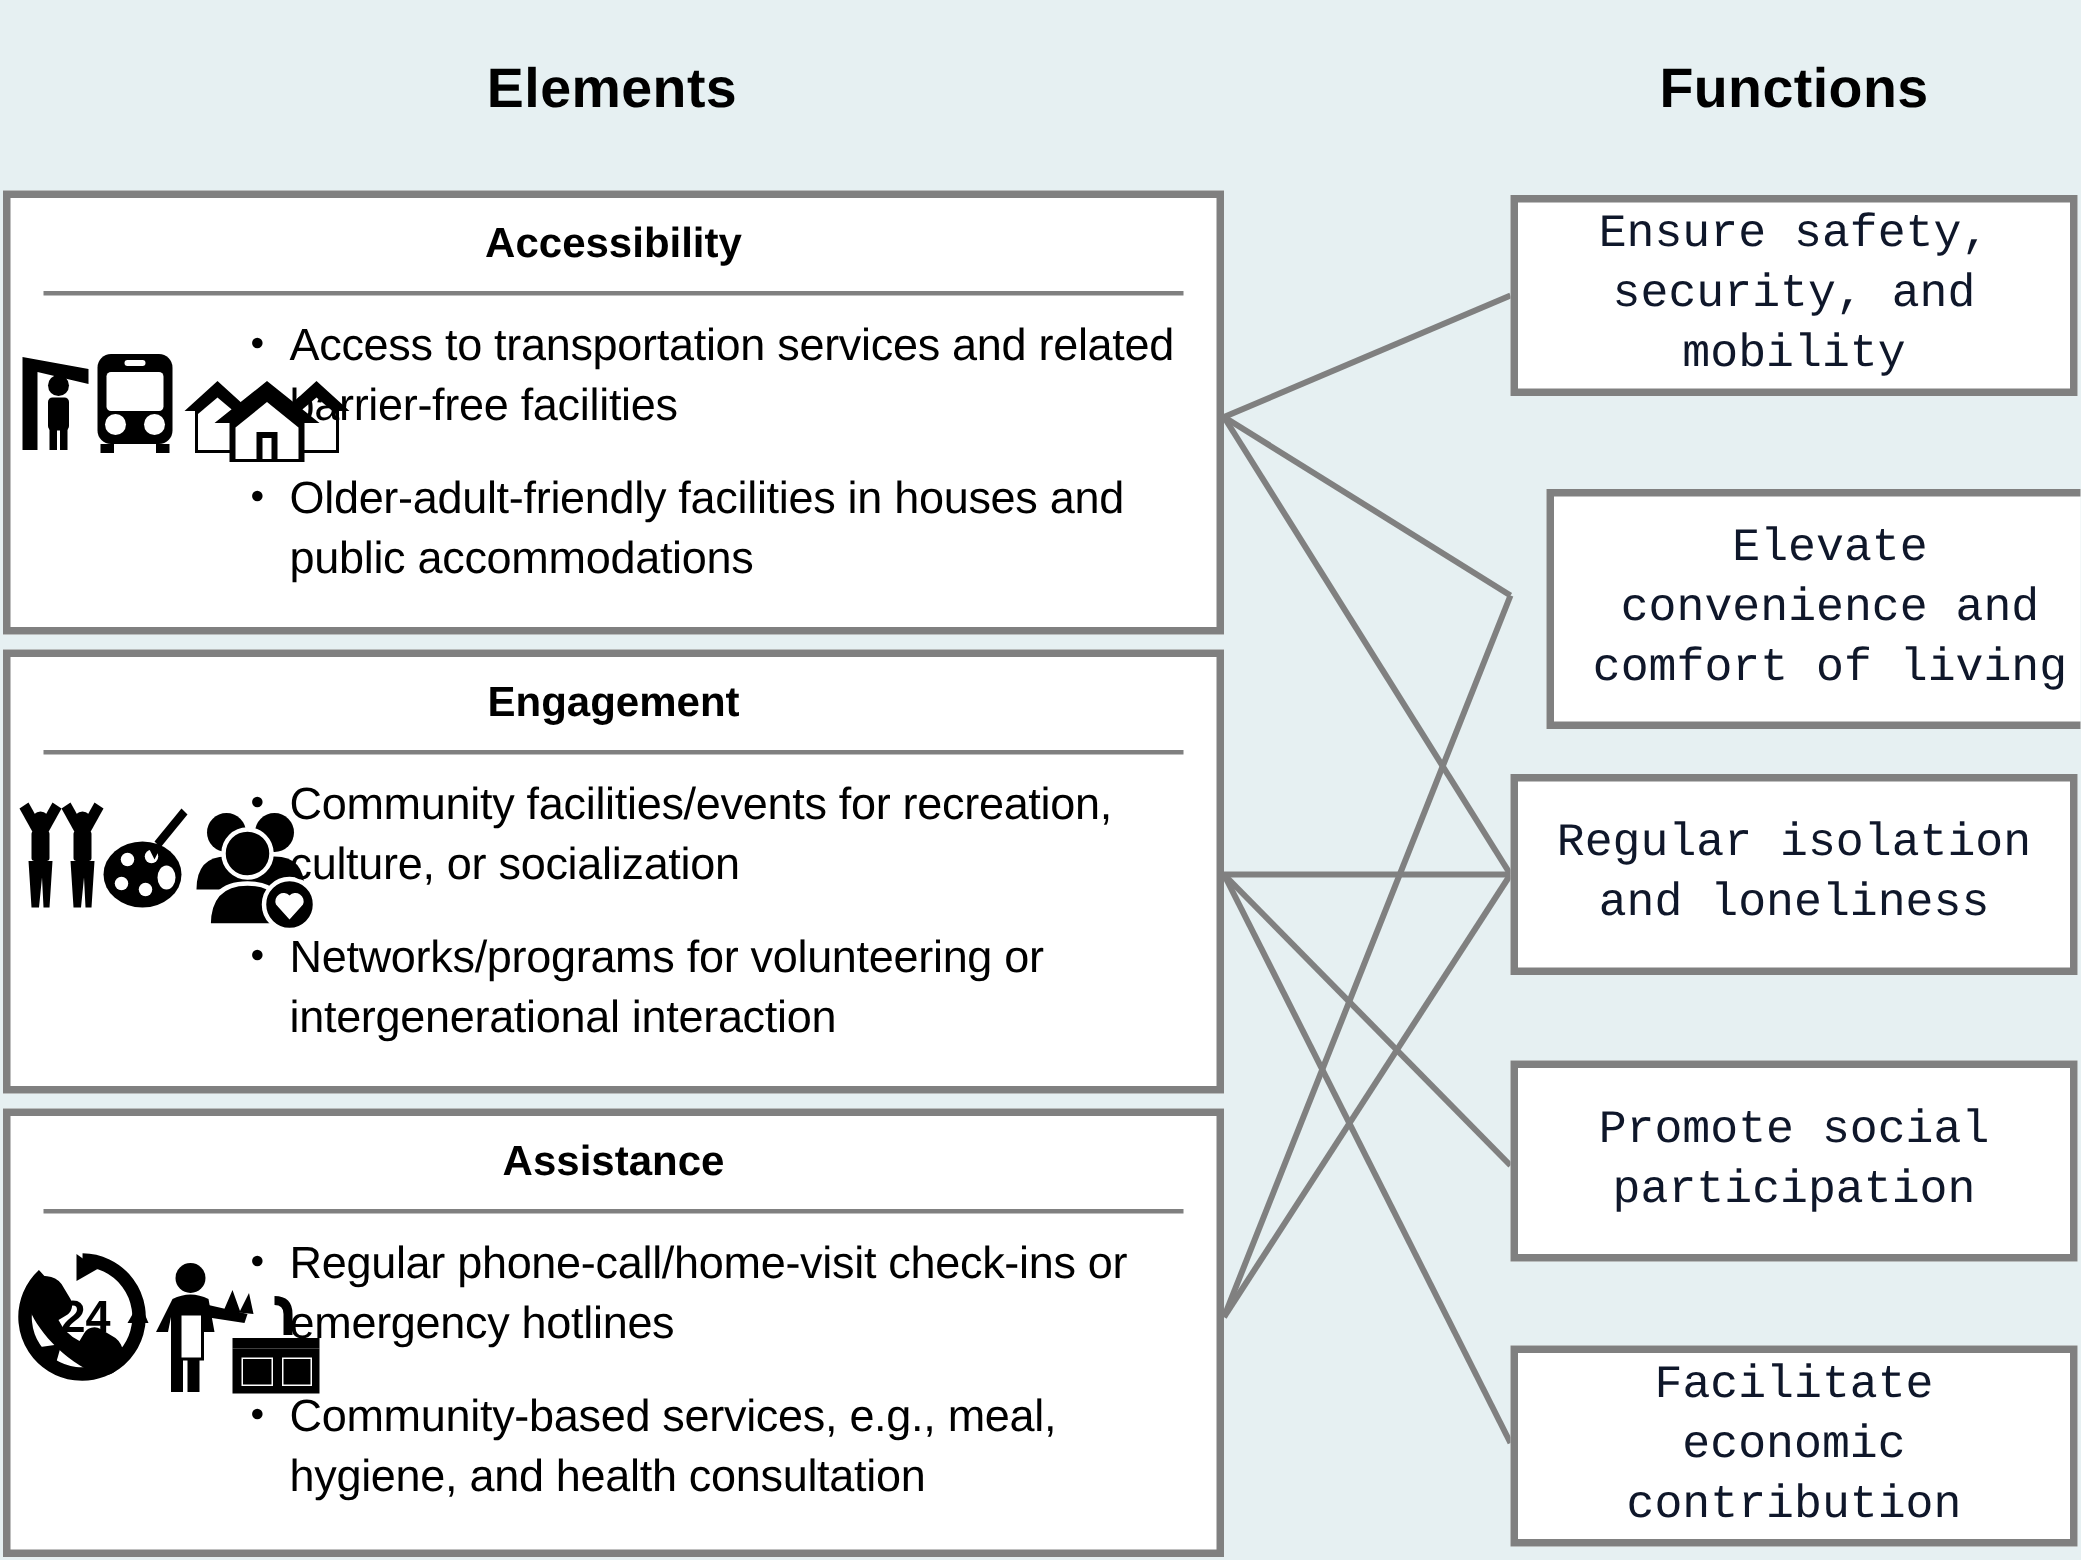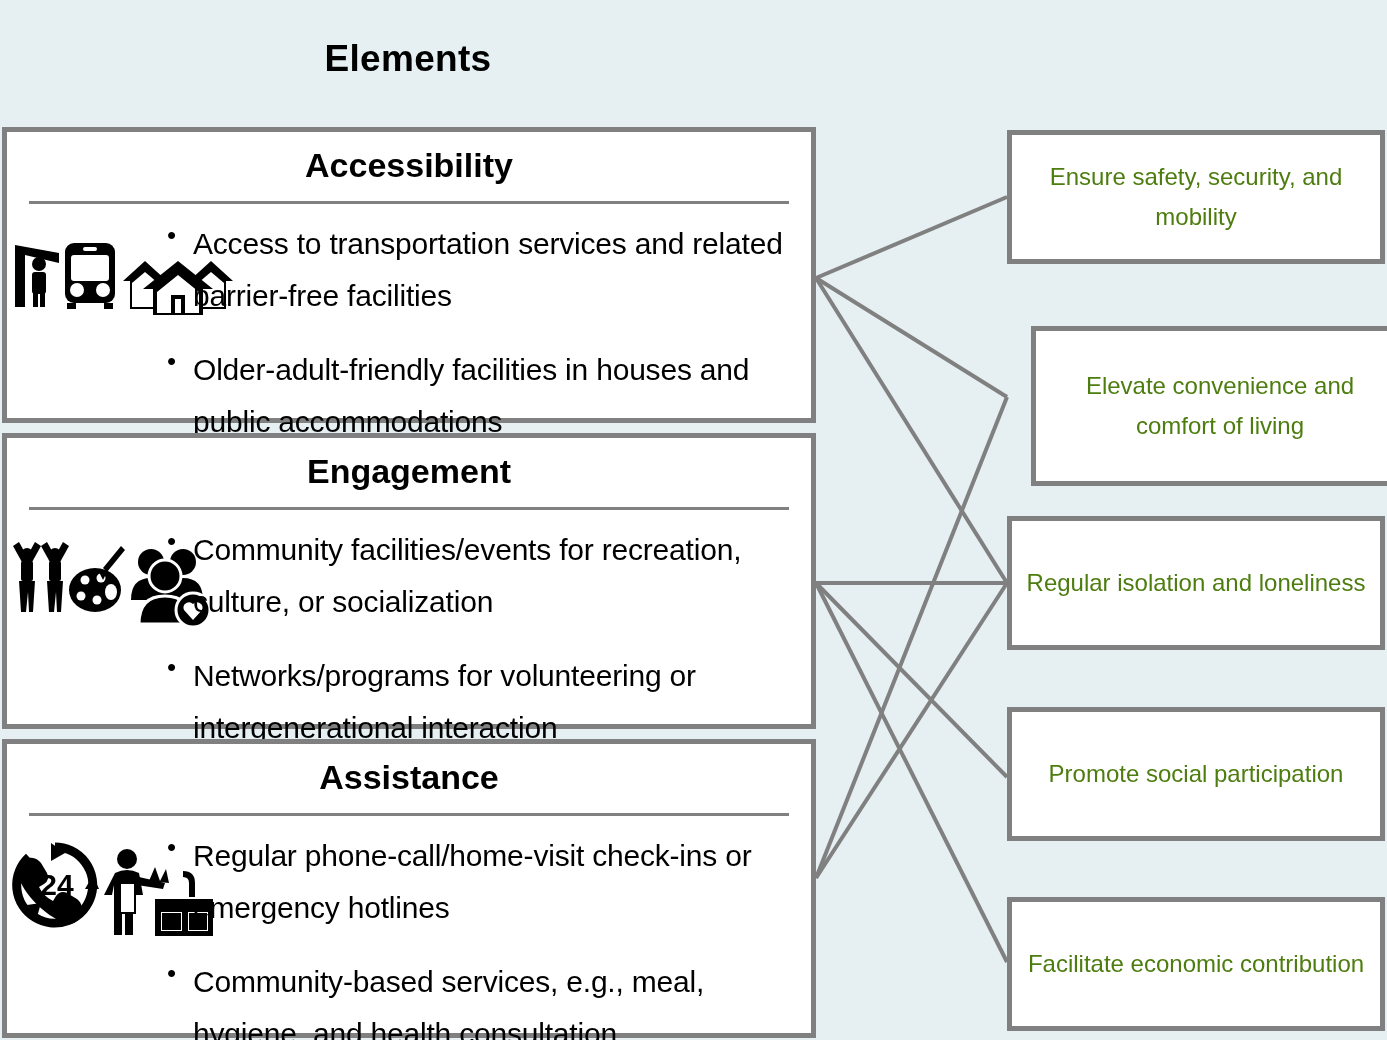--- a/index.html
+++ b/index.html
@@ -55,21 +55,21 @@
     border: 5px solid #808080;
     box-sizing: border-box;
   }
   #card-accessibility { top: 127px;  height: 296px; }
   #card-engagement    { top: 433px;  height: 296px; }
   #card-assistance    { top: 739px;  height: 299px; }
 
   .card-title {
     text-align: center;
     font-weight: bold;
-    font-size: 34px;
+    font-size: 28px;
     color: #000;
     font-family: "Liberation Sans", sans-serif;
     font-stretch: condensed;
     margin-top: 14px;
     letter-spacing: 0px;
   }
   .card-divider {
     height: 3px;
     background: #808080;
     margin: 16px 22px 0 22px;
@@ -112,21 +112,21 @@
   .bullet-item:last-child { margin-bottom: 0; }
   .bullet-dot {
     flex: 0 0 26px;
     font-size: 26px;
     line-height: 34px;
     color: #000;
     text-align: left;
   }
   .bullet-text {
     font-size: 30px;
-    line-height: 52px;
+    line-height: 40px;
     color: #000;
     font-family: "Liberation Sans", sans-serif;
     font-stretch: condensed;
     letter-spacing: -0.2px;
   }
 
   
   .function-box {
     position: absolute;
     left: 1007px;
@@ -139,25 +139,25 @@
     justify-content: center;
     text-align: center;
   }
   #func-0 { top: 130px; height: 134px; }
   #func-1 { top: 326px; height: 160px; margin-left: 24px; }
   #func-2 { top: 516px; height: 134px; }
   #func-3 { top: 707px; height: 134px; }
   #func-4 { top: 897px; height: 134px; }
 
   .function-text {
-    font-size: 24px;
+    font-size: 31px;
     line-height: 40px;
-    color: #4d7c0f;
+    color: #0f172a;
     padding: 0 14px;
-    font-family: Liberation Sans, sans-serif;
+    font-family: Liberation Mono, monospace;
   }
 
   
   #connectors {
     position: absolute;
     left: 0; top: 0;
     width: 1387px;
     height: 1040px;
     pointer-events: none;
   }
@@ -166,20 +166,21 @@
     stroke-width: 4;
     fill: none;
   }
 </style>
 </head>
 <body>
 
 <div id="stage">
 
   <div class="col-heading" id="heading-elements">Elements</div>
+  <div class="col-heading" id="heading-functions">Functions</div>
 
   <svg id="connectors" viewBox="0 0 1387 1040">
     <g id="connector-group">
         <line x1="816" y1="278" x2="1007" y2="197" stroke="#808080" stroke-width="4"></line>
         <line x1="816" y1="278" x2="1007" y2="397" stroke="#808080" stroke-width="4"></line>
         <line x1="816" y1="278" x2="1007" y2="583" stroke="#808080" stroke-width="4"></line>
         <line x1="816" y1="583" x2="1007" y2="583" stroke="#808080" stroke-width="4"></line>
         <line x1="816" y1="583" x2="1007" y2="777" stroke="#808080" stroke-width="4"></line>
         <line x1="816" y1="583" x2="1007" y2="962" stroke="#808080" stroke-width="4"></line>
         <line x1="816" y1="878" x2="1007" y2="397" stroke="#808080" stroke-width="4"></line>

